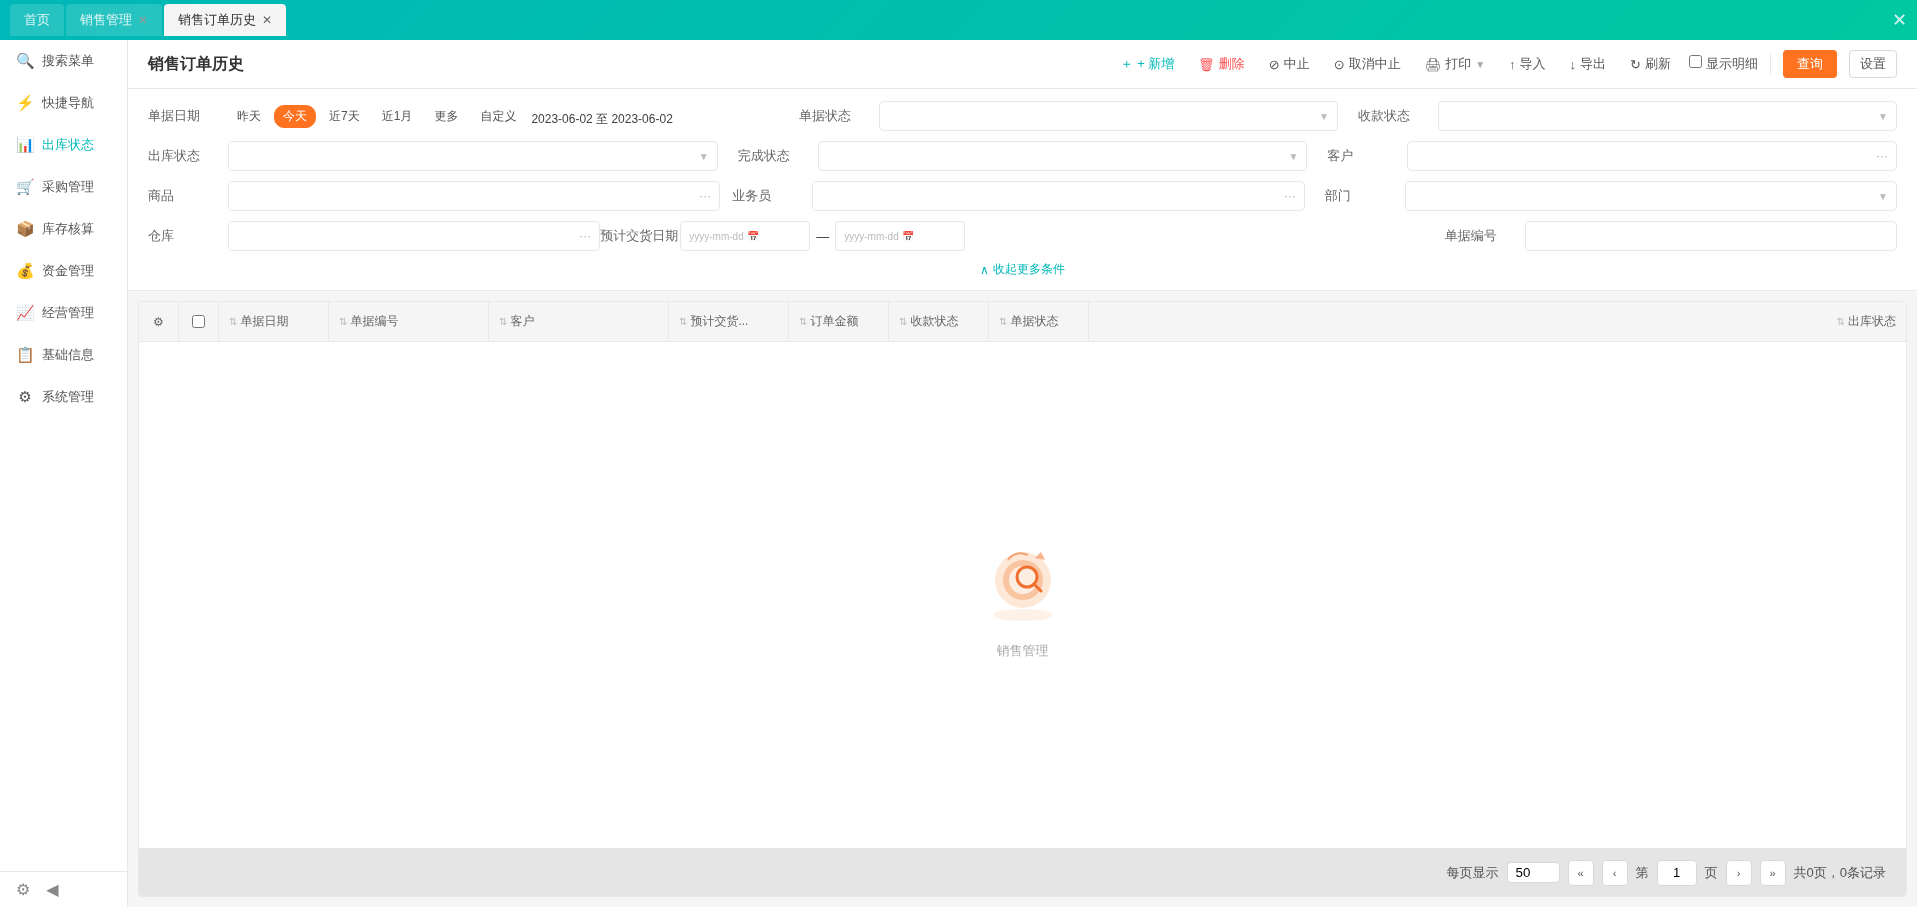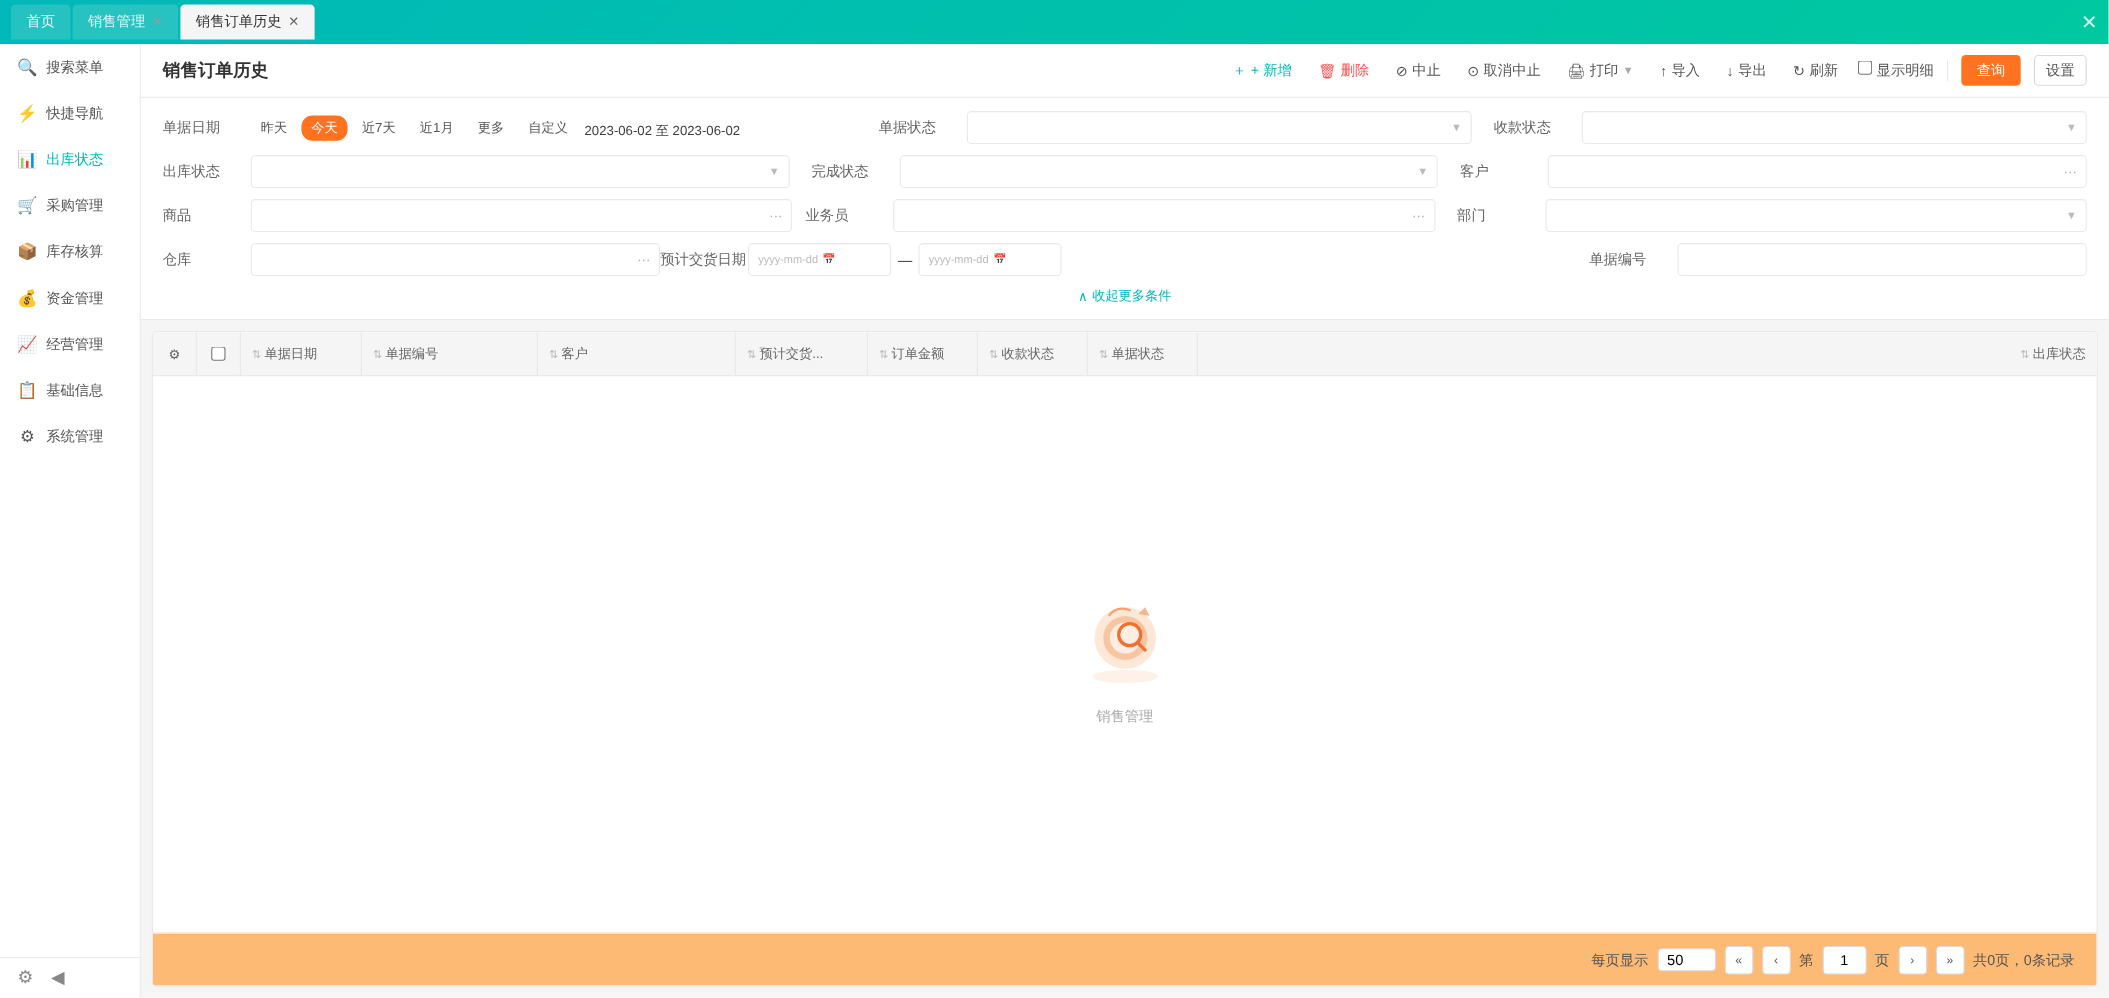--- a/index.html
+++ b/index.html
@@ -317,21 +317,21 @@
     
     .pagination {
       height: 48px;
       border-top: 1px solid #e8e8e8;
       display: flex;
       align-items: center;
       justify-content: flex-end;
       padding: 0 20px;
       gap: 8px;
       flex-shrink: 0;
-      background: #fdba74;
+      background: #e5e5e5;
       font-size: 13px;
       color: #555;
     }
     .page-size-select {
       border: 1px solid #d9d9d9;
       border-radius: 4px;
       padding: 2px 20px 2px 8px;
       appearance: none;
       background: #fff;
       cursor: pointer;

